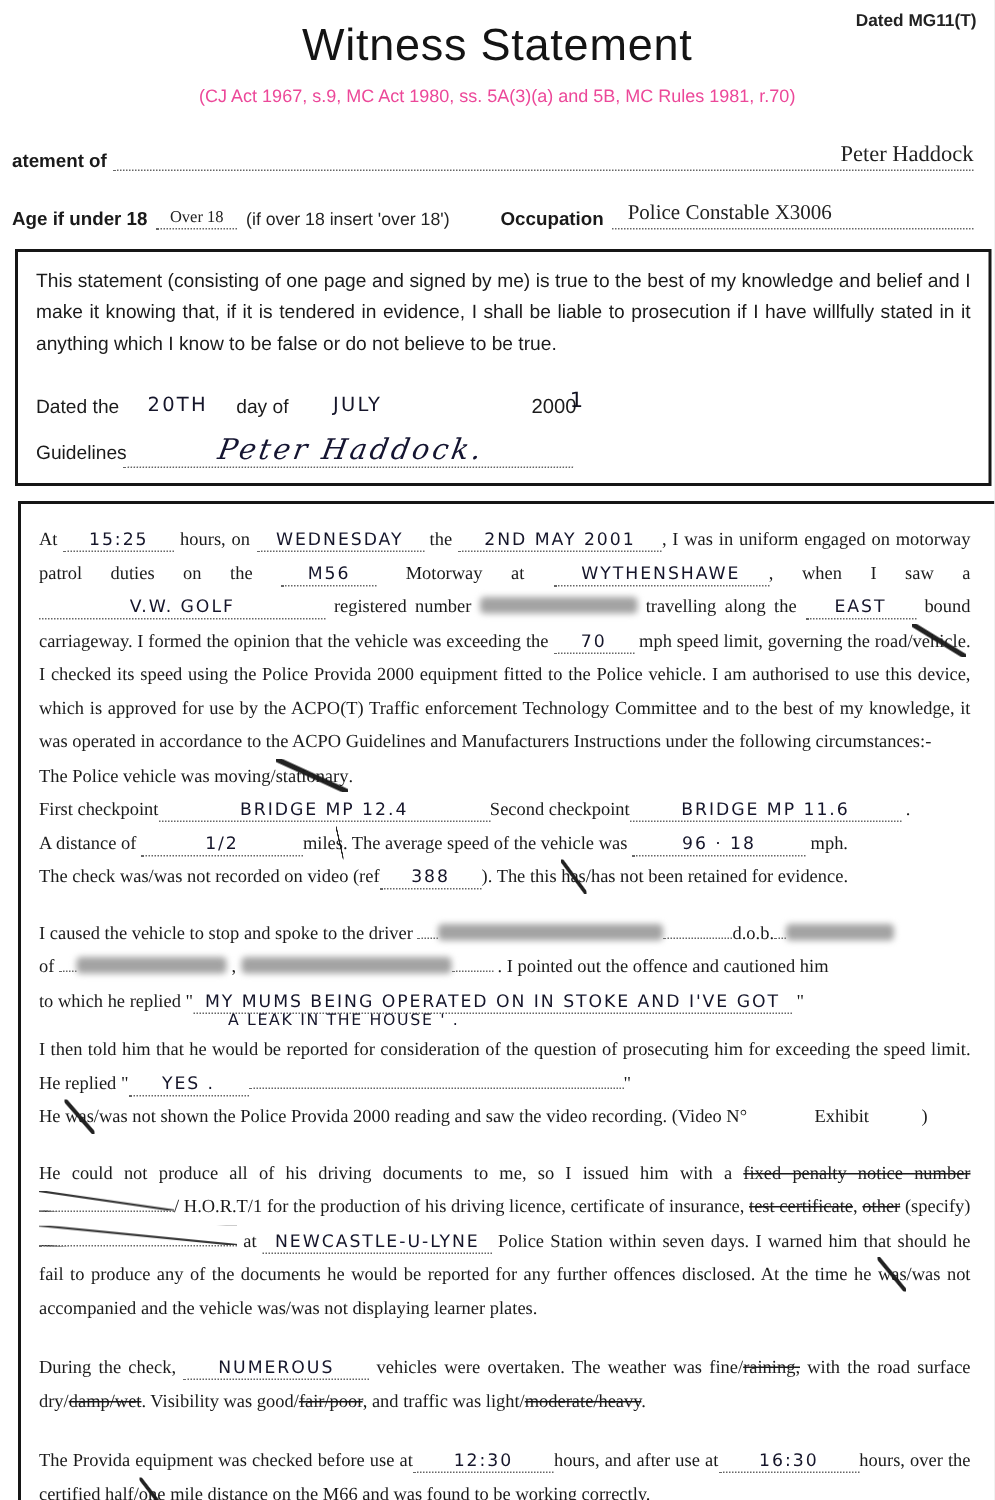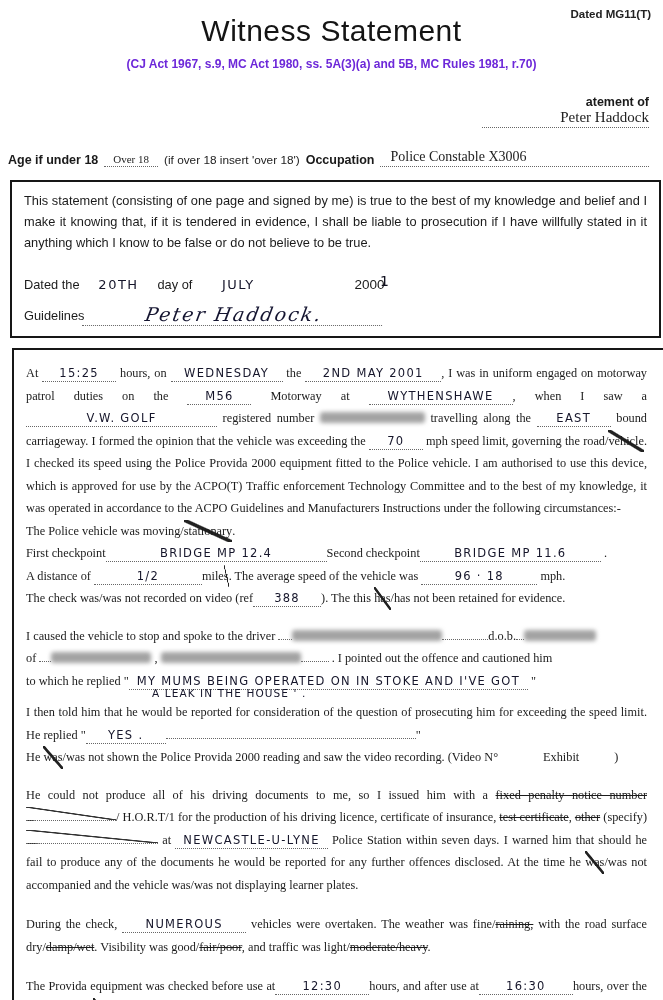--- a/index.html
+++ b/index.html
@@ -12,32 +12,32 @@
   .form-number {
     position:absolute; top:8px; right:12px;
     font-family:"Liberation Sans", sans-serif; font-weight:bold; font-size:11.5px; color:#222;
   }
   .title {
     text-align:center; padding-top:14px;
     font-family:"Liberation Sans", sans-serif; font-size:30px; letter-spacing:.5px; color:#141414;
   }
   .subtitle {
     text-align:center; margin-top:9px;
-    font-family:"Liberation Sans", sans-serif; font-weight:bold; font-size:12px; color:#6d28d9;
+    font-family:"Liberation Sans", sans-serif; font-weight:normal; font-size:12px; color:#ec4899;
   }
   .lbl { font-family:"Liberation Sans", sans-serif; font-weight:bold; font-size:12.5px; white-space:nowrap; color:#1a1a1a; }
-  .row-statement { display:flex; align-items:flex-end; margin:24px 14px 0 8px;flex-direction:column; }
+  .row-statement { display:flex; align-items:flex-end; margin:24px 14px 0 8px; }
   .name-fill {
     flex:1; margin-left:4px; border-bottom:1.6px dotted #666;
     padding:0 0 1px 78px; font-size:15px; color:#222;text-align:right;
   }
   .row-age { display:flex; align-items:flex-end; margin:21px 14px 0 8px; gap:6px; }
   .dotted-val { border-bottom:1.6px dotted #666; padding:0 9px 1px; font-size:11px; color:#222; white-space:nowrap; }
   .hint { font-family:"Liberation Sans", sans-serif; font-size:11.8px; color:#222; white-space:nowrap; }
-  .occ-lbl { }
+  .occ-lbl { margin-left:28px; }
   .occ-val { flex:1; border-bottom:1.6px dotted #666; padding:0 4px 1px 10px; font-size:14px; color:#222; white-space:nowrap; }
   
   .decl-box {
     border:2px solid #161616; margin:13px 2px 0 10px; padding:8px 12px 10px;
     font-family:"Liberation Sans", sans-serif; font-size:12.8px; line-height:21px; color:#1b1b1b;
   }
   .decl-text { text-align:justify; }
   .decl-dated { display:flex; align-items:flex-end; margin-top:21px; }
   .decl-dated .lbl2 { font-size:12.8px; }
   .decl-sig { display:flex; align-items:flex-end; margin-top:8px; }

